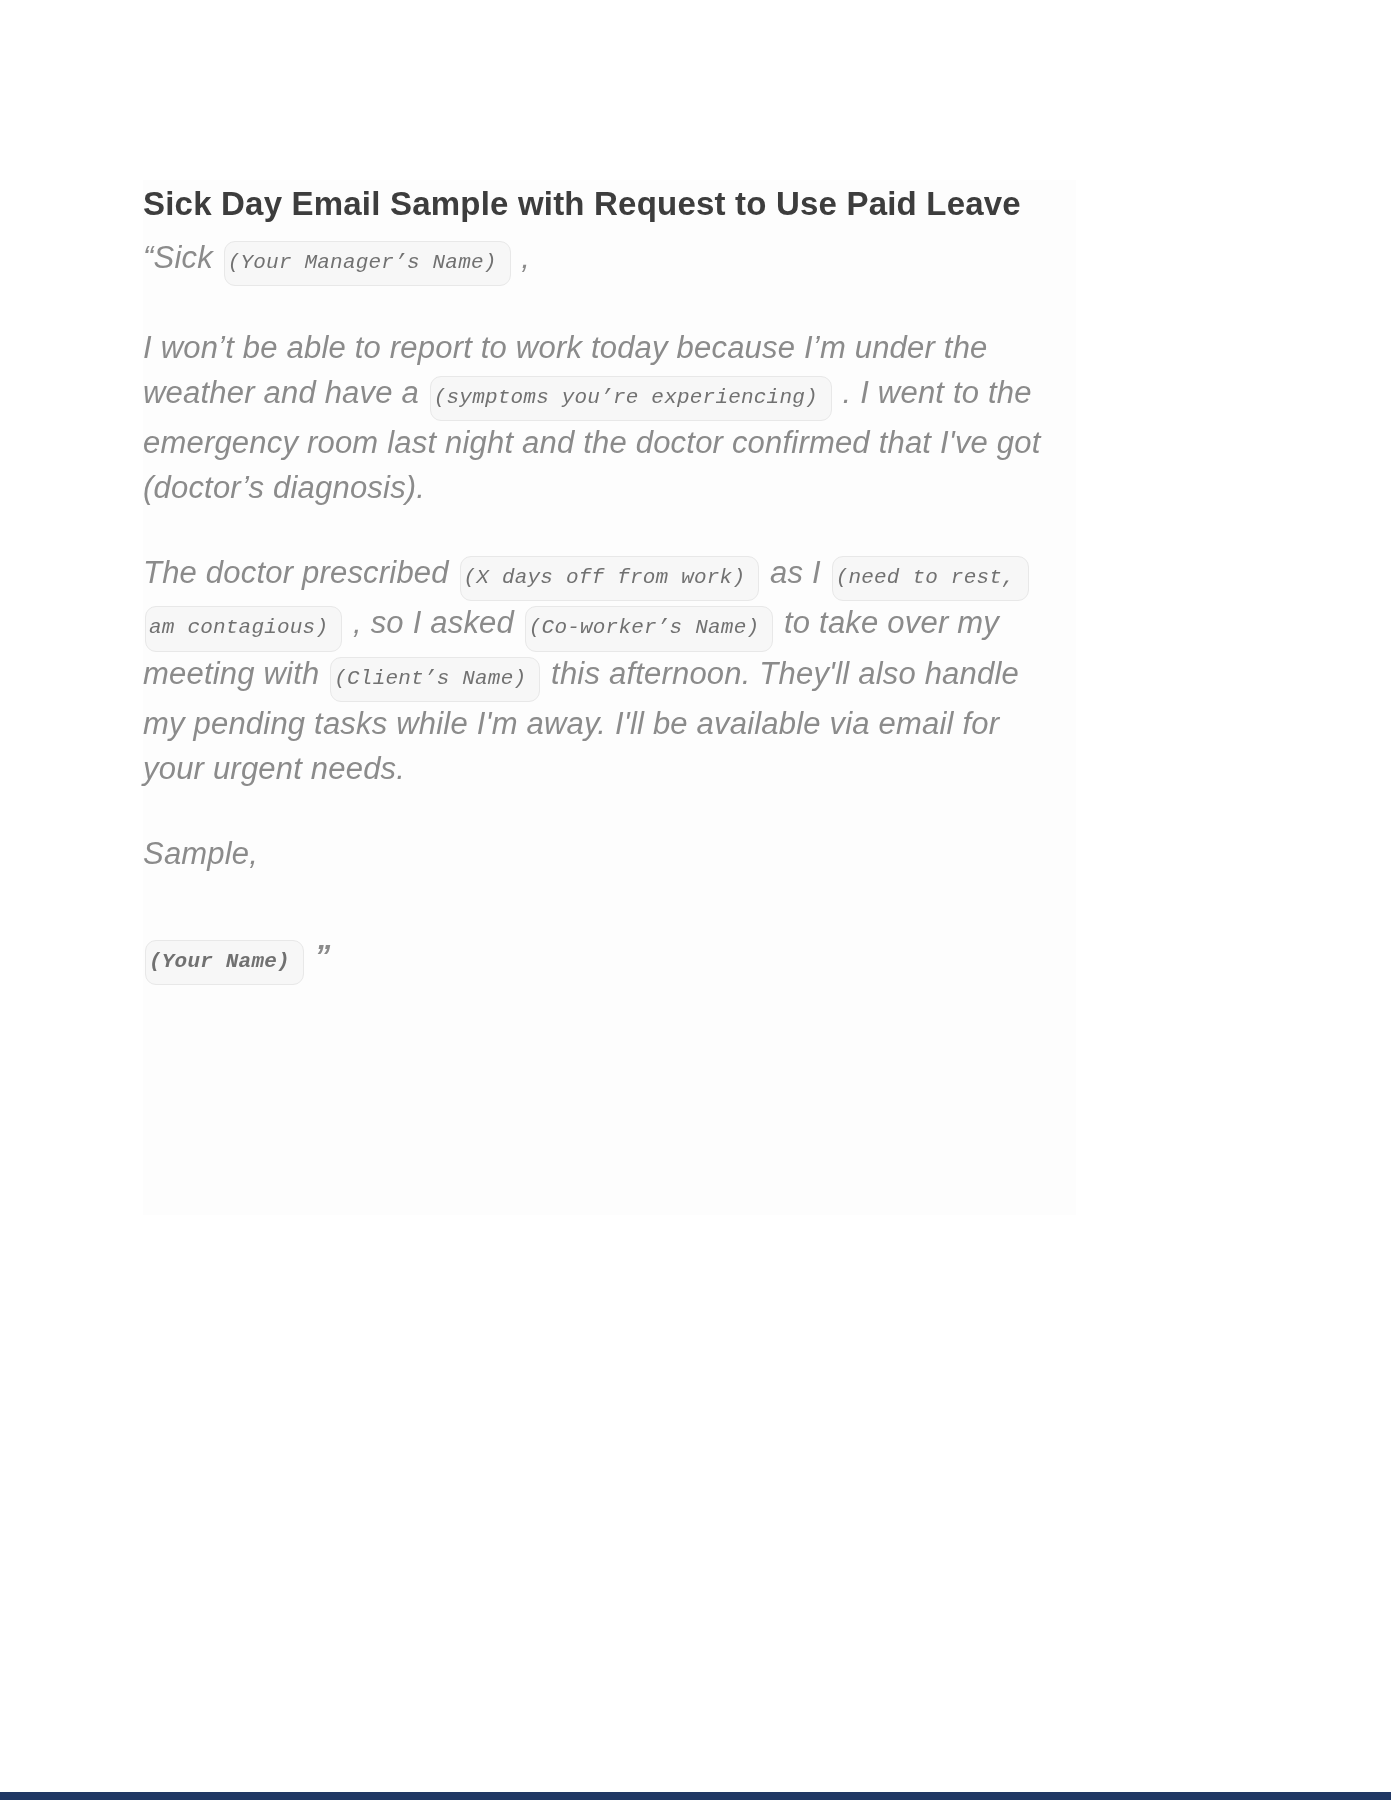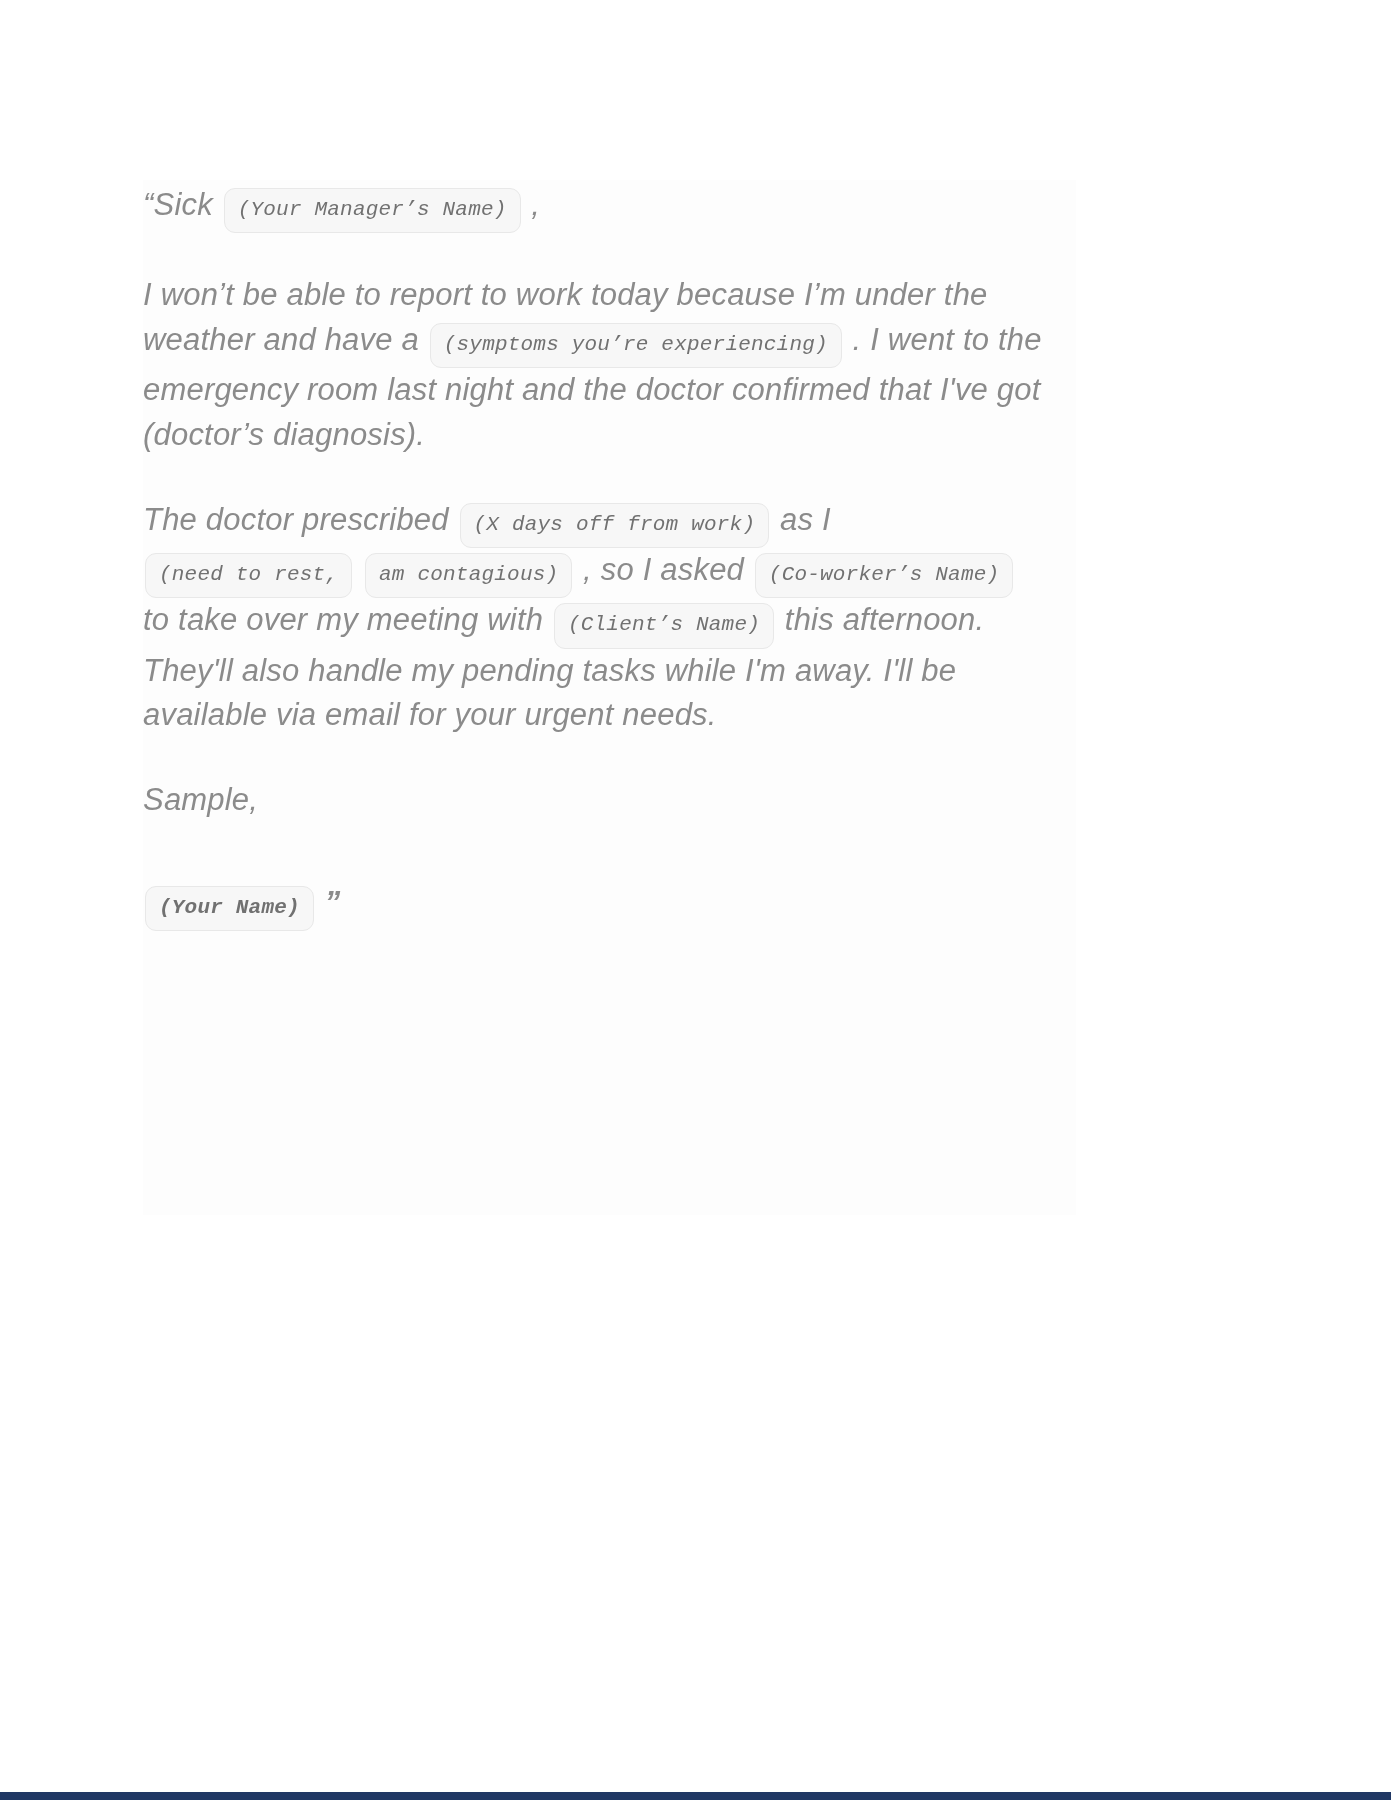--- a/index.html
+++ b/index.html
@@ -57,41 +57,42 @@
   }
   .chip {
     display: inline-block;
     font-family: "Liberation Mono", monospace;
     font-style: italic;
     font-size: 21px;
     line-height: 1.15;
     color: var(--chip-text, #717171);
     background: var(--chip-bg, #f7f7f7);
     border: 1px solid var(--chip-border, #e8e8e8);
-    padding: 9px 13px 10px 13px;
+    padding: 9px 13px 10px 3px;
     border-radius: 11px;
     white-space: nowrap;
     vertical-align: baseline;
     margin: 0 2px;
   }
   .footer-bar {
     position: absolute;
     left: 0;
     bottom: 0;
     width: 100%;
     height: 8px;
     background: var(--footer-color, #203864);
   }
 </style>
 </head>
 <body>
 
 <div class="page">
   <div class="content-bg"></div>
   <div class="content">
+    <h1 class="doc-title">Sick Day Email Sample with Request to Use Paid Leave</h1>
     <div id="email-body">
         <p class="para"><span>“Sick </span><span class="chip">(Your Manager’s Name)</span><span> ,</span></p>
         <p class="para"><span>I won’t be able to report to work today because I’m under the weather and have a </span><span class="chip">(symptoms you’re experiencing)</span><span> . I went to the emergency room last night and the doctor confirmed that I've got (doctor’s diagnosis).</span></p>
         <p class="para"><span>The doctor prescribed </span><span class="chip">(X days off from work)</span><span> as I </span><span class="chip">(need to rest,</span><span> </span><span class="chip">am contagious)</span><span> , so I asked </span><span class="chip">(Co-worker’s Name)</span><span> to take over my meeting with </span><span class="chip">(Client’s Name)</span><span> this afternoon. They'll also handle my pending tasks while I'm away. I'll be available via email for your urgent needs.</span></p>
         <p class="para"><span>Sample,</span></p>
         <p class="para signature-gap"><span class="chip">(Your Name)</span><span> ”</span></p>
       </div>
   </div>
   <div class="footer-bar"></div>
 </div>

